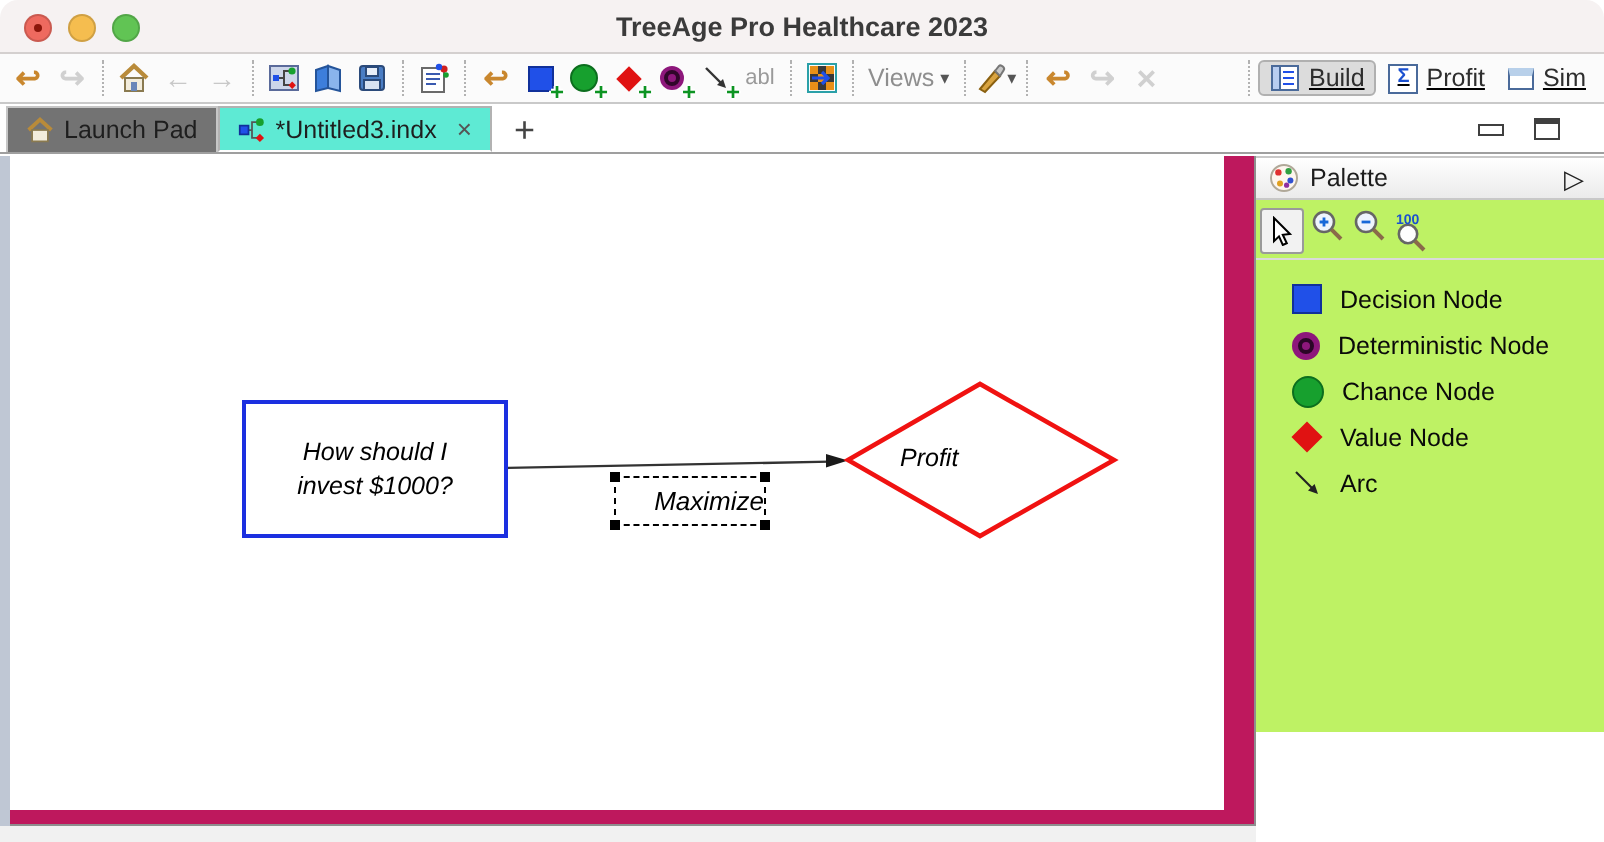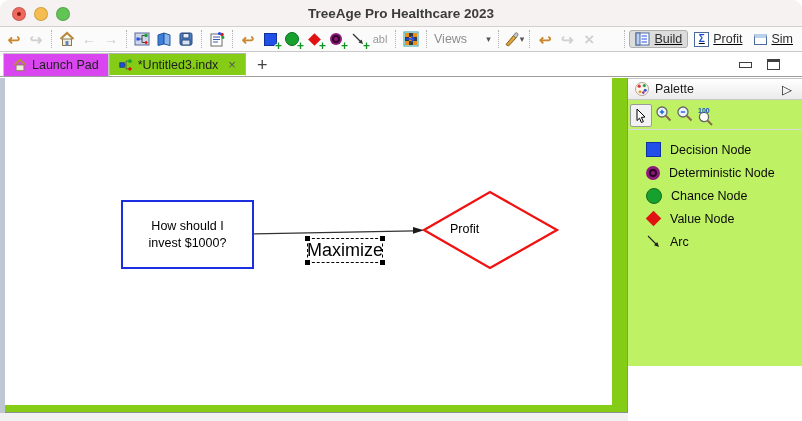--- a/index.html
+++ b/index.html
@@ -18,60 +18,60 @@
   .wtitle{font-size:13.5px;font-weight:bold;color:#3b3b3b;}
   
   .toolbar{position:absolute;left:0;top:27px;width:802px;height:25px;background:#fbfbfb;
            border-bottom:1px solid #c9c9c9;display:flex;align-items:center;padding:0 3px;box-sizing:border-box;}
   .tbtn{height:22px;min-width:20px;display:flex;align-items:center;justify-content:center;margin:0 1px;position:relative;}
   .sep{width:0;height:18px;border-left:1px dotted #b2b2b2;margin:0 4px;}
   .g-gold{color:#c9872e;font-size:15px;font-weight:bold;line-height:1;}
   .g-dis{color:#d0d0d0;font-size:15px;font-weight:bold;line-height:1;}
   .g-arrow{color:#c8c8c8;font-size:14px;font-weight:bold;line-height:1;}
   .abl{color:#9a9a9a;font-size:11px;}
-  .views{display:flex;align-items:center;gap:19px;color:#8e8e8e;font-size:12.5px;padding:0 3px;}
+  .views{display:flex;align-items:center;gap:3px;color:#8e8e8e;font-size:12.5px;padding:0 3px;}
   .caret{font-size:9px;color:#555;}
   .addbtn{position:relative;width:20px;height:20px;display:flex;align-items:center;justify-content:center;}
   .plus{position:absolute;right:-2px;bottom:-3px;color:#0d9422;font-weight:bold;font-size:12px;
         text-shadow:-1px 0 #fff,1px 0 #fff,0 -1px #fff,0 1px #fff;line-height:1;}
   .sq{width:11px;height:11px;background:#2050e8;border:1px solid #10309a;}
   .ci{width:12px;height:12px;border-radius:50%;background:#17a02e;border:1px solid #0c6e1e;}
   .di{width:9px;height:9px;background:#e01212;transform:rotate(45deg);}
   .do{width:12px;height:12px;border-radius:50%;background:#8d177b;display:flex;align-items:center;justify-content:center;}
   .do i{display:block;width:4px;height:4px;border-radius:50%;border:2px solid #30062a;}
   .rgroup{margin-left:auto;display:flex;align-items:center;text-decoration:underline;}
   .persp{display:flex;align-items:center;gap:4px;font-size:12.5px;color:#2e2e2e;padding:2px 6px;border-radius:3px;}
   .persp.active{background:#dcdcdc;border:1px solid #b0b0b0;padding:1px 5px;}
   .sigma{display:flex;align-items:center;justify-content:center;width:13px;height:13px;border:1px solid #4a6a9a;
          background:#fff;color:#1a50d0;font-weight:bold;font-size:10px;line-height:1;}
   .simicon{width:13px;height:11px;border:1px solid #4a6a9a;background:#fff;border-top:4px solid #b8d0ea;box-sizing:border-box;}
   
   .tabbar{position:absolute;left:0;top:53px;width:802px;height:24px;background:#fff;
           border-bottom:1px solid #9f9f9f;display:flex;align-items:flex-end;padding-left:3px;box-sizing:border-box;}
   .tab{display:flex;align-items:center;gap:5px;padding:0 9px;height:23px;font-size:12.5px;color:#1e1e1e;box-sizing:border-box;}
-  .tab.inactive{background:#d946ef;border:1px solid #c6c6c6;border-bottom:none;}
-  .tab.active{background:#84cc16;border:1px solid #b2b2b2;border-bottom:1px solid #fff;}
+  .tab.inactive{background:#737373;border:1px solid #c6c6c6;border-bottom:none;}
+  .tab.active{background:#5eead4;border:1px solid #b2b2b2;border-bottom:1px solid #fff;}
   .tclose{font-size:13px;color:#555;margin-left:5px;line-height:1;}
   .newtab{font-size:18px;color:#444;padding:0 11px;margin-bottom:2px;line-height:1;}
   .viewctrl{margin-left:auto;display:flex;align-items:center;gap:15px;margin-right:22px;margin-bottom:6px;}
   .minbar{width:11px;height:4px;border:1px solid #3f3f3f;background:#fff;}
   .maxbox{width:13px;height:11px;border:1px solid #3f3f3f;border-top:3px solid #3f3f3f;background:#fff;box-sizing:border-box;}
   
   .sliver{position:absolute;left:0;top:78px;width:5px;height:343px;background:#bfc7d4;}
-  .editor{position:absolute;left:5px;top:78px;width:622px;height:334px;background:#84cc16;
-          border-right:1px solid #8e8e8e;box-sizing:content-box;border-bottom:1px solid #8e8e8e;}
+  .editor{position:absolute;left:5px;top:78px;width:622px;height:334px;background:#be185d;
+          border-right:1px solid #8e8e8e;box-sizing:content-box;border-bottom:1px solid #8e8e8e;font-style:italic;}
   .page{position:absolute;left:0;top:0;width:607px;height:327px;background:#fff;}
   .statusstrip{position:absolute;left:0;top:413px;width:628px;height:8px;background:#f1f1f1;}
   
   .decision{position:absolute;left:116px;top:122px;width:129px;height:65px;border:2px solid #1b2fe0;background:#fff;
             display:flex;flex-direction:column;align-items:center;justify-content:center;font-size:12.5px;color:#000;line-height:1.3;}
   .cansvg{position:absolute;left:0;top:0;}
   .profit{position:absolute;left:445px;top:144px;width:80px;font-size:12.5px;color:#000;}
   .maxbox-label{position:absolute;left:302px;top:160px;width:74px;height:23px;border:1px dashed #000;background:#fff;
-            display:flex;align-items:center;justify-content:center;font-size:18px;color:#000;}
+            display:flex;align-items:center;justify-content:flex-end;font-size:13px;color:#000;}
   .handle{position:absolute;width:5px;height:5px;background:#000;}
   .h-tl{left:-3px;top:-3px;} .h-tr{right:-3px;top:-3px;} .h-bl{left:-3px;bottom:-3px;} .h-br{right:-3px;bottom:-3px;}
   
   .palette{position:absolute;left:628px;top:78px;width:174px;height:288px;background:#bef264;}
   .pal-header{height:20px;border-top:1px solid #c8c8c8;border-bottom:1px solid #c8c8c8;
               background:linear-gradient(#ffffff,#ebebeb);display:flex;align-items:center;gap:5px;padding:0 6px;}
   .pal-title{font-size:12.5px;color:#1c1c1c;}
   .pal-expand{margin-left:auto;font-size:13px;color:#222;margin-right:4px;}
   .pal-tools{height:26px;display:flex;align-items:flex-end;gap:3px;padding:1px 2px 2px 2px;border-bottom:1px solid #dadada;}
   .cursorbox{width:20px;height:21px;border:1px solid #9a9a9a;border-radius:2px;background:#f2f2f2;

